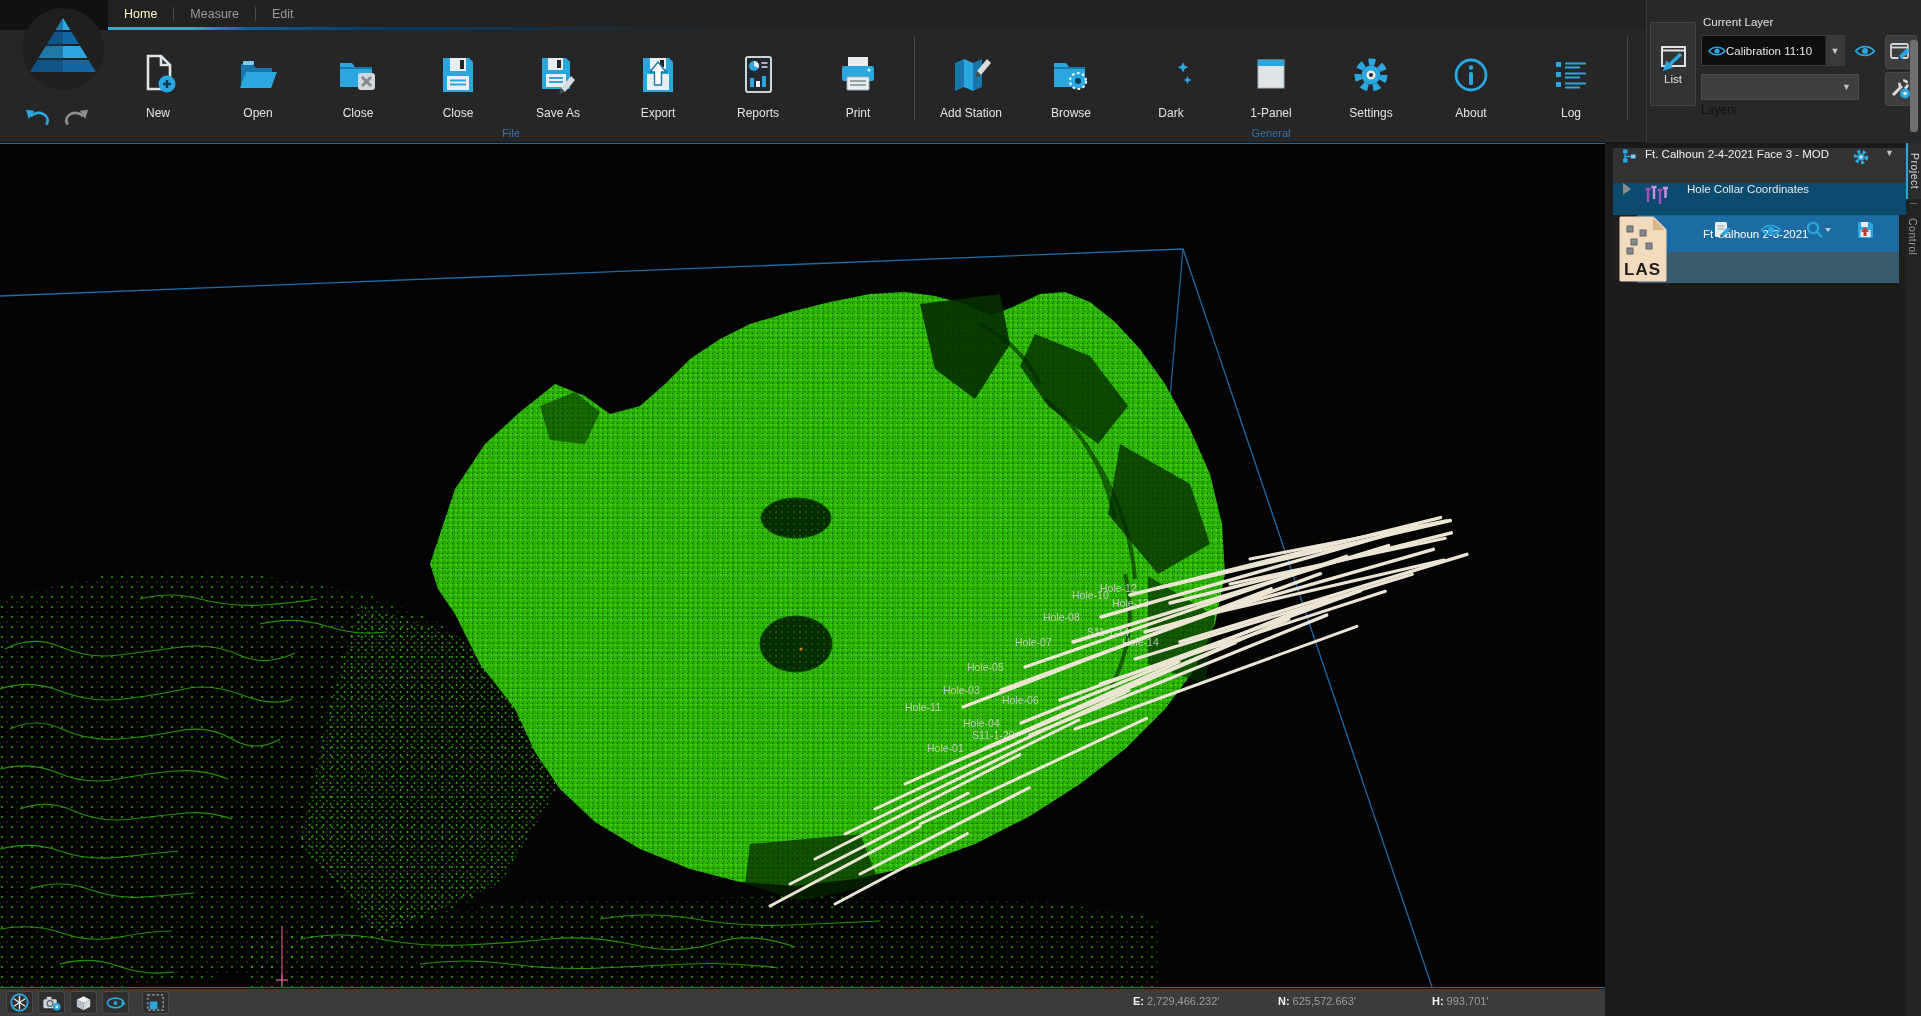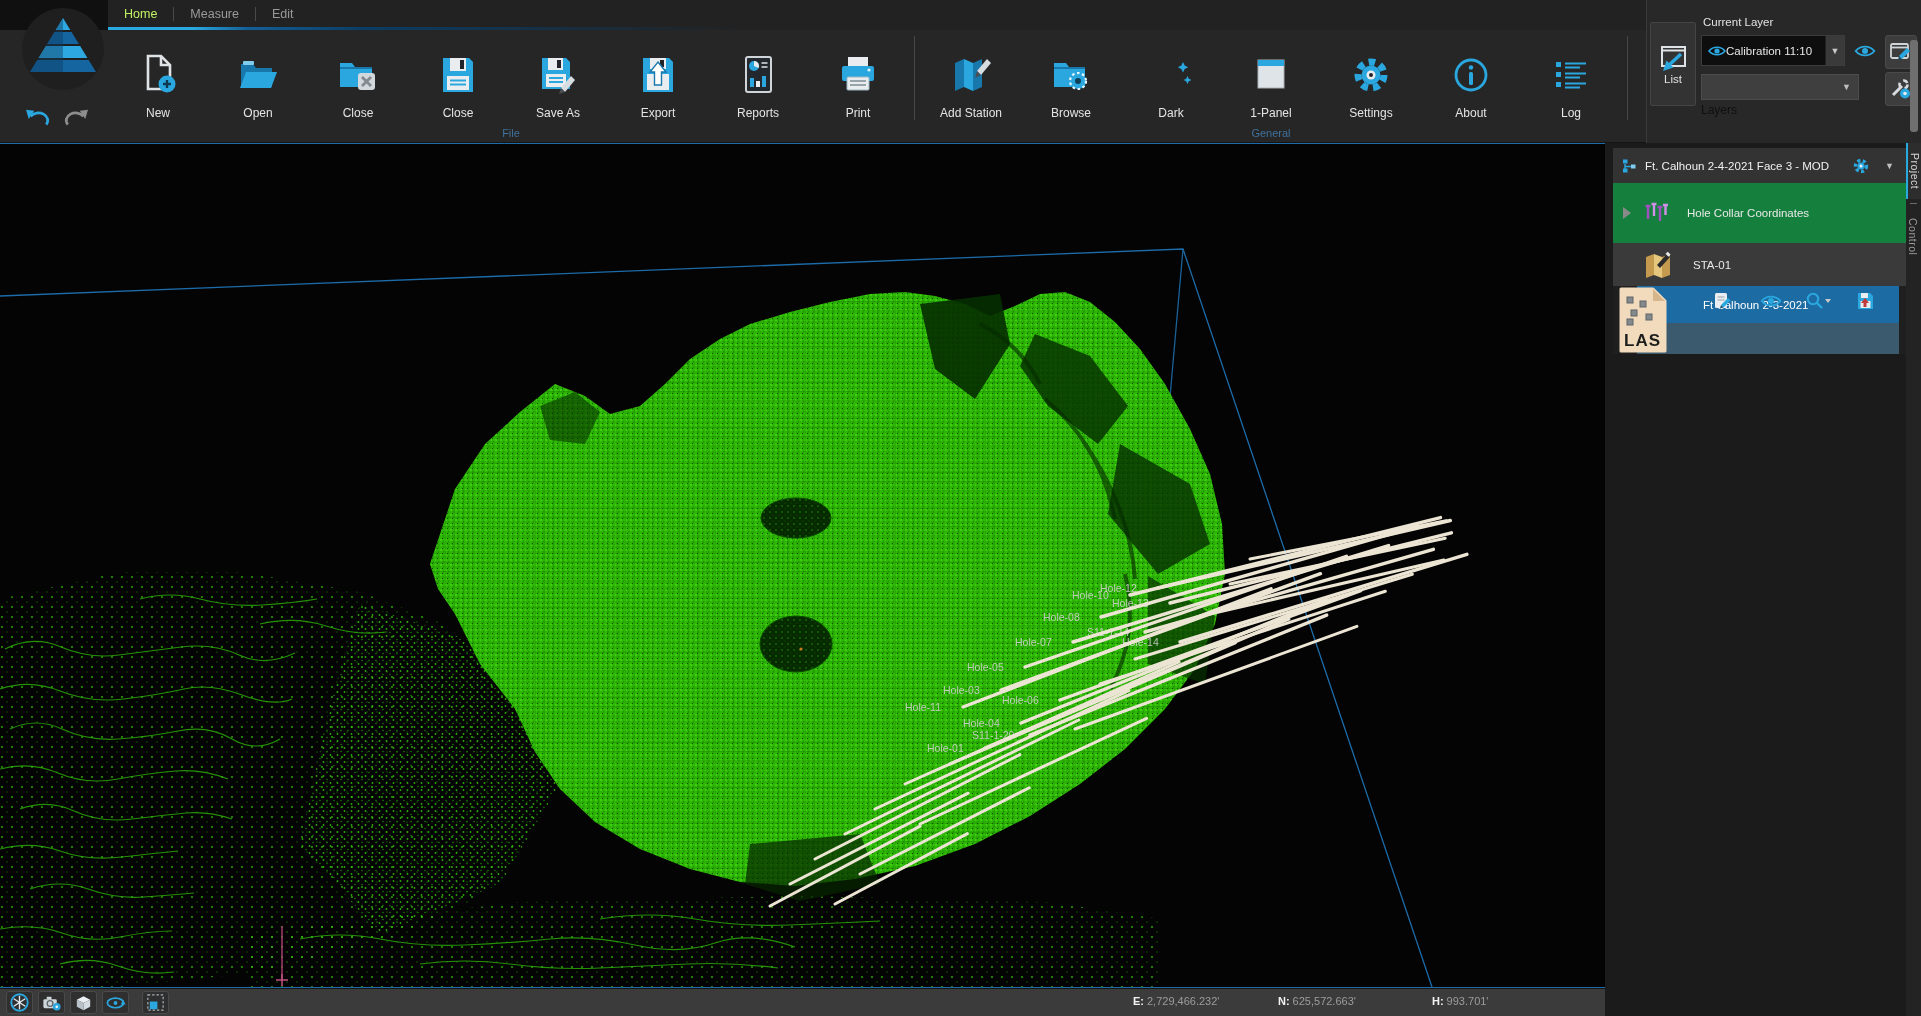--- a/index.html
+++ b/index.html
@@ -5,21 +5,21 @@
   * { margin:0; padding:0; box-sizing:border-box; }
   html,body { width:1921px; height:1016px; overflow:hidden; background:#161616;
     font-family:"Liberation Sans", sans-serif; -webkit-font-smoothing:antialiased; }
 
   
   #ribbon { position:absolute; left:0; top:0; width:1646px; height:143px; background:#262626; border-bottom:1px solid #141414; }
   #corner { position:absolute; left:0; top:0; width:108px; height:30px; background:#101010; }
   #topstrip { position:absolute; left:108px; top:0; right:0; height:30px; background:#222; }
   #tabbar { position:absolute; left:108px; top:0; height:28px; display:flex; align-items:center; }
   .tab { padding:0 16px; font-size:12.5px; color:#9a9a9a; height:28px; line-height:28px; cursor:default; }
-  .tab.active { color:#bef264; }
+  .tab.active { color:#fef9c3; }
   .tabsep { width:1px; height:14px; background:#4a4a4a; }
   #tab-underline { position:absolute; left:108px; top:27px; width:640px; height:3px;
     background:linear-gradient(90deg,#2aa8e0 0px,#2aa8e0 85px,#135f97 140px,#0b3c63 260px,rgba(11,60,99,0) 640px); }
   #logo-wrap { position:absolute; left:20px; top:6px; width:86px; height:86px; }
   #undoredo { position:absolute; left:22px; top:108px; display:flex; gap:10px; }
   #undoredo svg { width:30px; height:22px; }
 
   #ribbon-items { position:absolute; left:108px; top:34px; display:flex; align-items:flex-end; }
   .rbtn { width:100px; display:flex; flex-direction:column; align-items:center; gap:7px; padding-top:2px; }
   .rbtn svg { width:48px; height:48px; }
@@ -55,24 +55,24 @@
   #statusbar { position:absolute; left:0; top:989px; width:1605px; height:27px; background:#3b3b3b; }
   #status-tools { position:absolute; left:6px; top:2px; display:flex; gap:5px; }
   .sbtn { width:27px; height:23px; background:#2f2f2f; border:1px solid #4a4a4a; border-radius:3px; display:flex; align-items:center; justify-content:center; }
   .sbtn svg { width:21px; height:21px; }
   .coord { position:absolute; top:6px; font-size:11px; color:#9c9c9c; }
   .coord b { color:#f2f2f2; font-weight:bold; margin-right:3px; }
 
   
   #sidebar { position:absolute; left:1605px; top:143px; width:301px; height:873px; background:#1b1b1b; }
   #tree { position:absolute; left:8px; top:0; width:293px; }
-  .trow { position:relative; width:293px; display:flex; align-items:center; }
+  .trow { position:relative; width:293px; display:flex; align-items:flex-start; }
   #tree-header { height:35px; background:#333333; margin-top:5px; }
   #tree-header .txt { font-size:11.5px; color:#f0f0f0; margin-left:8px; }
-  .row-a { height:60px; background:#15803d; }
+  .row-a { height:32px; background:#0c4a6e; }
   .row-b { height:43px; background:#3a3a3a; }
   .row-c { height:42px; background:#262626; }
   .trow .txt { font-size:11.5px; color:#e8e8e8; }
   .caret-right { width:0; height:0; border-left:8px solid #8a8a8a; border-top:6px solid transparent; border-bottom:6px solid transparent; margin-left:10px; }
   #las-block { position:relative; width:293px; height:68px; background:#1f1f1f; }
   #las-title { position:absolute; left:24px; top:0; width:262px; height:37px; background:#1c6ca3; display:flex; align-items:center; }
   #las-title .txt { font-size:11.5px; color:#ffffff; margin-left:66px; }
   #las-strip { position:absolute; left:24px; top:37px; width:262px; height:31px; background:#3b5a6e; }
   #las-icon { position:absolute; left:2px; top:1px; width:54px; height:66px; z-index:2; }
   .stripico { position:absolute; top:5px; }
@@ -527,30 +527,20 @@
         <g stroke-width="2.4" fill="none">
           <path d="M5,6 v13 M2.5,6 h5" stroke="#a050c0"></path>
           <path d="M11,4 v12 M8.5,4 h5" stroke="#d090e8"></path>
           <path d="M17,7 v14 M14.5,7 h5" stroke="#a050c0"></path>
           <path d="M22.5,5 v10 M20,5 h5" stroke="#d090e8"></path>
         </g>
       </svg>
       <div class="txt" style="margin-left:18px;">Hole Collar Coordinates</div>
     </div>
 
-    <div class="trow row-b">
-      <svg width="30" height="30" viewBox="0 0 30 30" style="margin-left:30px;">
-        <polygon points="3,7 11,4 11,25 3,28" fill="#c49a4f"></polygon>
-          <polygon points="11,4 19,7 19,28 11,25" fill="#e5c77d"></polygon>
-          <polygon points="19,7 27,4 27,25 19,28" fill="#c49a4f"></polygon>
-        <polygon points="14,15 24,4 27,7 17,18" fill="#2b2b2b"></polygon>
-          <rect x="23.2" y="2.6" width="4" height="3" transform="rotate(45 25 4)" fill="#e8e8e8"></rect>
-      </svg>
-      <div class="txt" style="margin-left:20px;">STA-01</div>
-    </div>
 
 
     <div id="las-block">
       <div id="las-title">
         <div class="txt">Ft Calhoun 2-3-2021</div>
       </div>
       <div id="las-strip"></div>
       <svg id="las-icon" viewBox="0 0 54 66">
         <path d="M6,2 H38 L50,14 V64 H6 Z" fill="#f2dbbd" stroke="#f2dbbd" stroke-width="3" stroke-linejoin="round"></path>
         <polygon points="38,2 50,14 38,14" fill="#d8b68c"></polygon>

